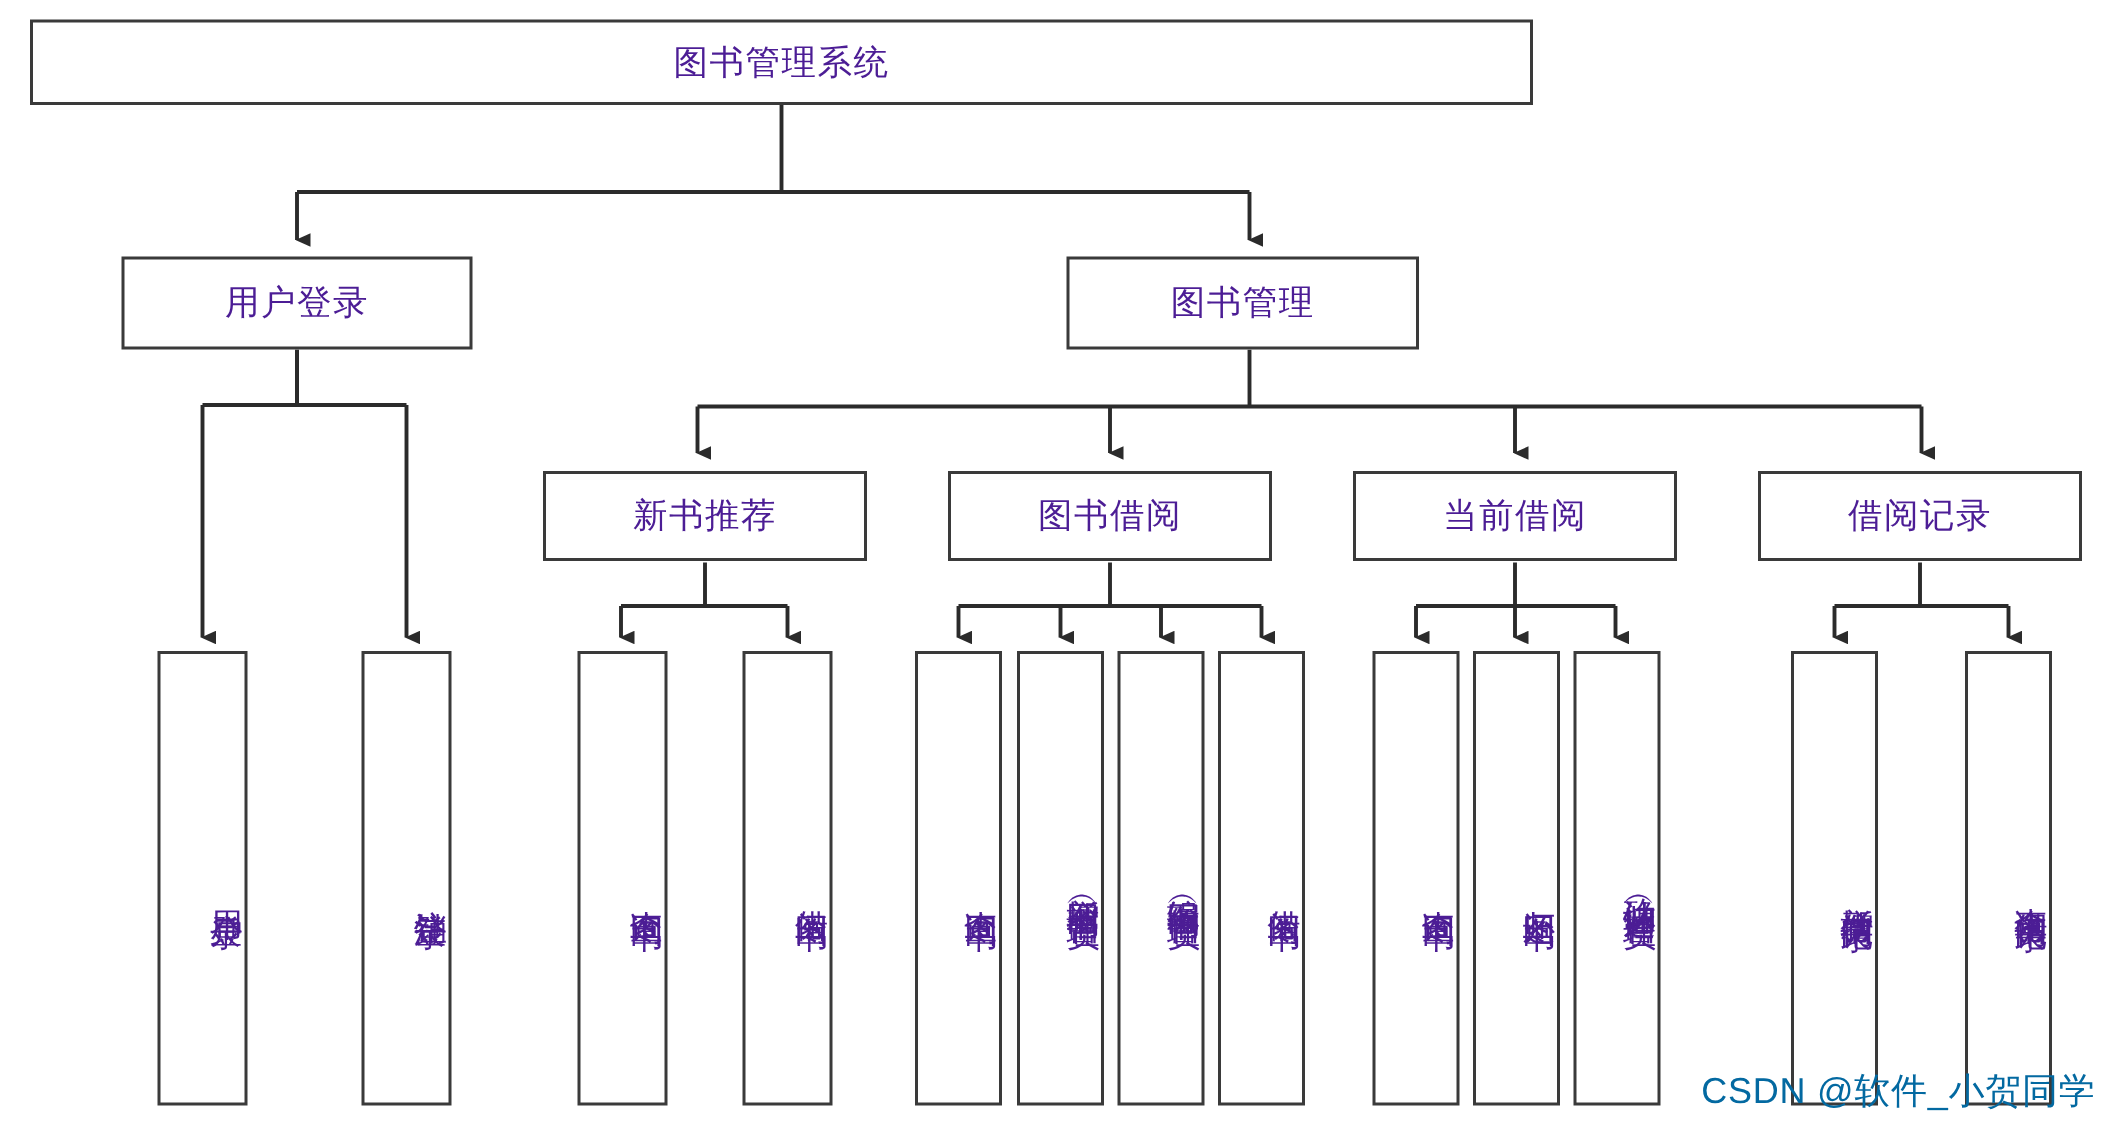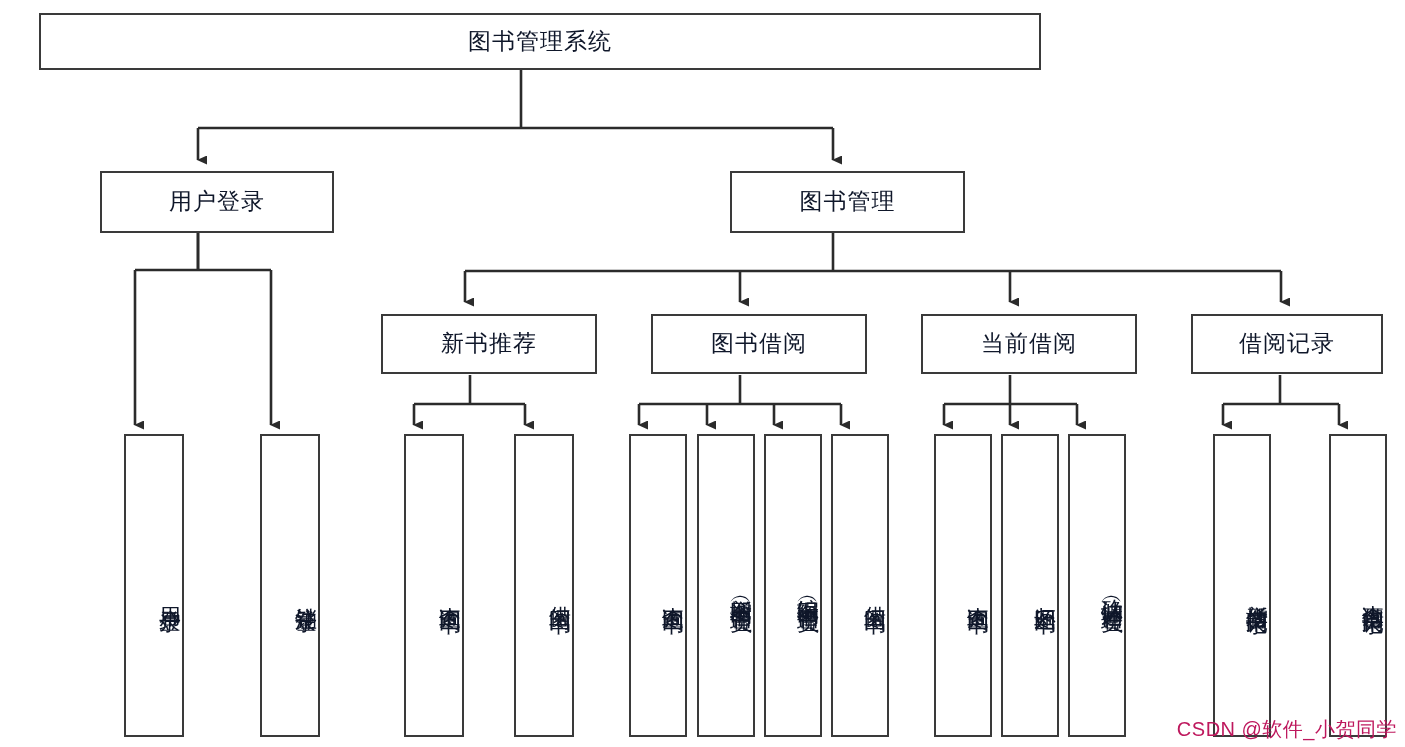--- a/index.html
+++ b/index.html
@@ -26,22 +26,21 @@
     height: 747px;
   }
   .node-box {
     position: absolute;
     box-sizing: border-box;
     background: #ffffff;
     border: 2.5px solid #3a3a3a;
     display: flex;
     align-items: center;
     justify-content: center;
-    color: #0f172a;
-    margin-left: 19px;
+    color: #4c1d95;
   }
   .node-box.horiz {
     font-size: 23px;
     letter-spacing: 1px;
   }
   .node-box.vert {
     writing-mode: vertical-rl;
     text-orientation: upright;
     font-size: 22px;
     letter-spacing: 2px;
@@ -54,22 +53,22 @@
   }
   .node-label {
     display: block;
     line-height: 1.12;
     white-space: nowrap;
   }
   .watermark {
     position: absolute;
     right: 8px;
     bottom: 4px;
-    font-size: 20px;
-    color: #be185d;
+    font-size: 24px;
+    color: #0369a1;
     letter-spacing: 0.5px;
     white-space: nowrap;
     pointer-events: none;
   }
 </style>
 </head>
 <body>
 
 <div id="diagram-canvas">
 
@@ -142,21 +141,21 @@
   </div>
 
   <div class="node-box horiz" style="left:902px; top:314px; width:216px; height:60px;">
     <span class="node-label">当前借阅</span>
   </div>
 
   <div class="node-box horiz" style="left:632px; top:314px; width:216px; height:60px;">
     <span class="node-label">图书借阅</span>
   </div>
 
-  <div class="node-box horiz" style="left:1172px; top:314px; width:192px; height:60px;">
+  <div class="node-box horiz" style="left:1172px; top:314px; width:216px; height:60px;">
     <span class="node-label">借阅记录</span>
   </div>
 
   <div class="node-box vert" style="left:105px; top:434px; width:60px; height:303px;">
     <span class="node-label">用户登录</span>
   </div>
 
   <div class="node-box vert" style="left:241px; top:434px; width:60px; height:303px;">
     <span class="node-label">注销登录</span>
   </div>

